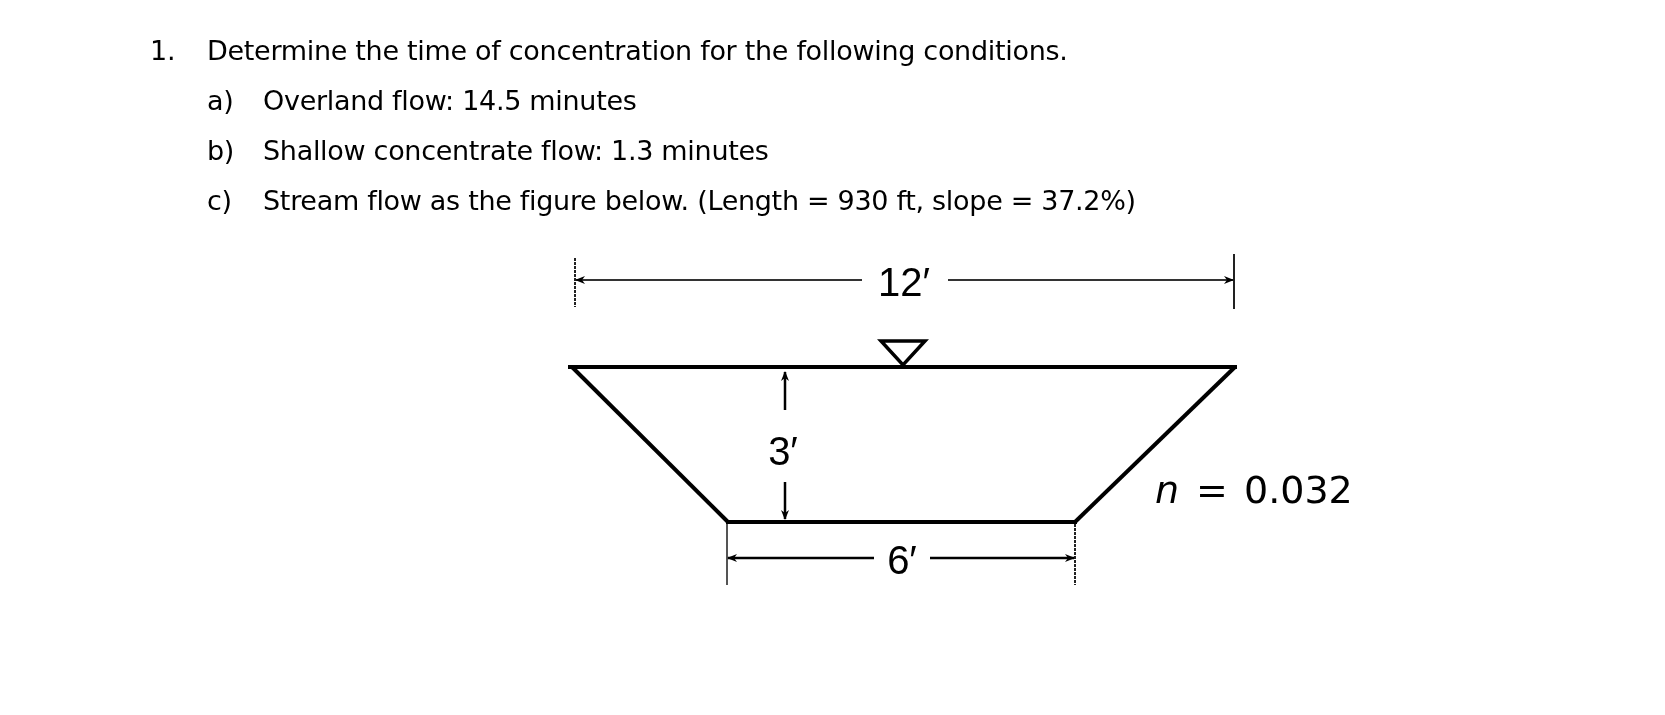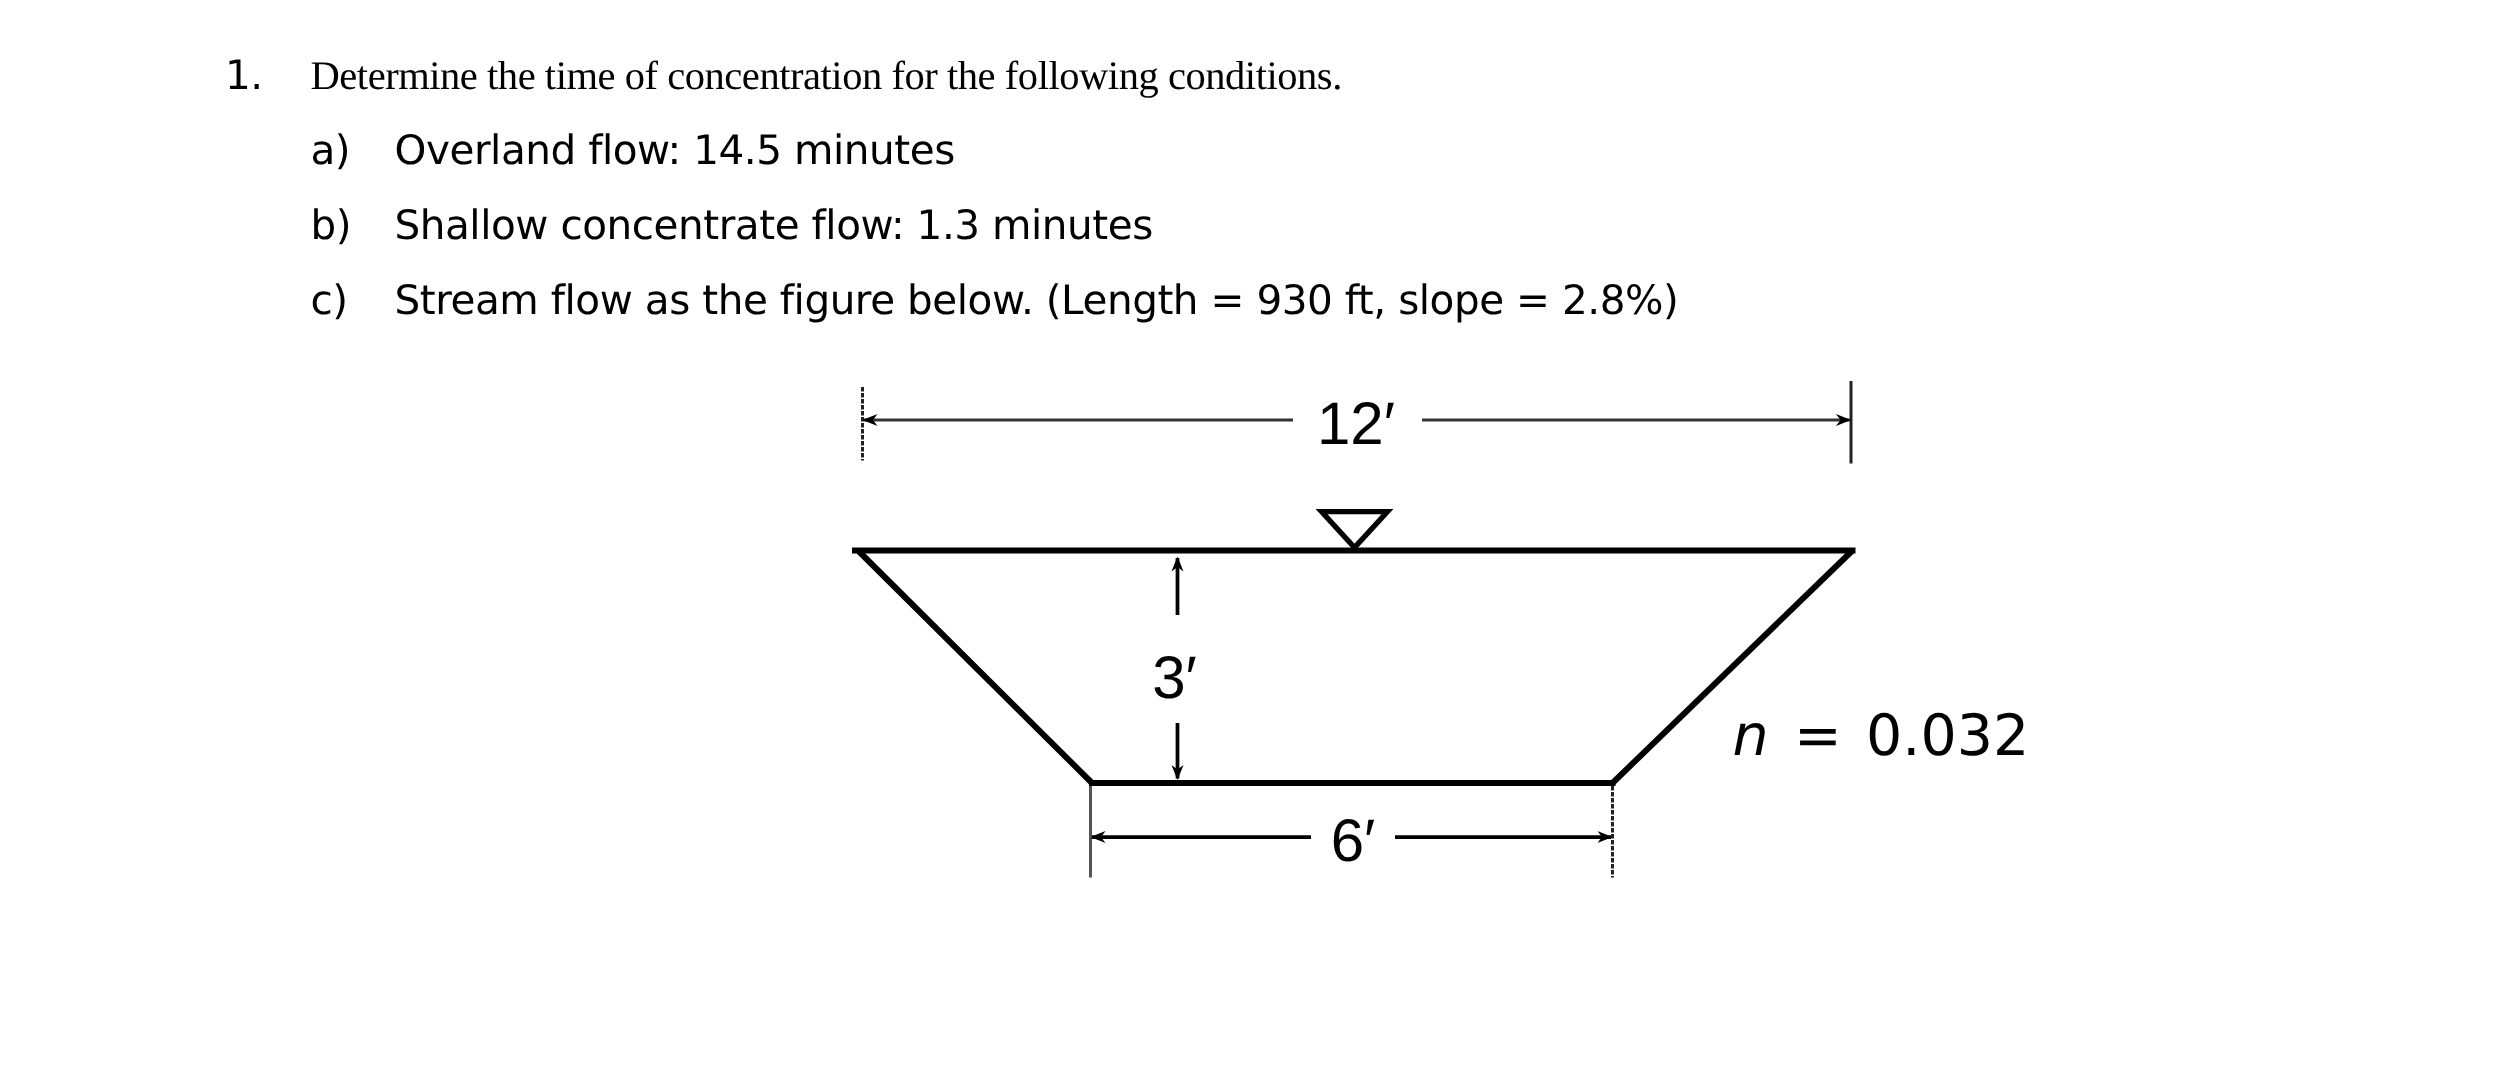--- a/index.html
+++ b/index.html
@@ -3,21 +3,21 @@
 <meta charset="utf-8">
 <style>
   html, body { margin: 0; padding: 0; background: #ffffff; }
   body { width: 1665px; height: 715px; position: relative; overflow: hidden;
          font-family: "Liberation Sans", "DejaVu Sans", sans-serif; color: #000; }
   .q { position: absolute; font-family: "DejaVu Sans", "Liberation Sans", sans-serif;
        font-size: 27px; line-height: 1; white-space: nowrap; letter-spacing: -0.3px; }
   .num { position: absolute; }
   #q-main { left: 150px; top: 37px; }
   #q-main .num { left: 0; }
-  #q-main .txt { position: absolute; left: 57px; font-family: Liberation Serif, serif; }
+  #q-main .txt { position: absolute; left: 57px; }
   .sub { left: 207px; }
   .sub .lbl { position: absolute; left: 0; }
   .sub .txt { position: absolute; left: 56px; text-align: center; }
   #sub-a { top: 87px; }
   #sub-b { top: 137px; }
   #sub-c { top: 187px; }
   svg#figure { position: absolute; left: 0; top: 0; }
   .dimtxt { font-family: "Liberation Sans", "DejaVu Sans", sans-serif; font-size: 40px; }
   .ntxt { font-family: "DejaVu Sans", "Liberation Sans", sans-serif; font-size: 38px; }
 </style>
@@ -34,21 +34,21 @@
   <span class="txt">Overland flow: 14.5 minutes</span>
 </div>
 
 <div class="q sub" id="sub-b">
   <span class="lbl">b)</span>
   <span class="txt">Shallow concentrate flow: 1.3 minutes</span>
 </div>
 
 <div class="q sub" id="sub-c">
   <span class="lbl">c)</span>
-  <span class="txt">Stream flow as the figure below. (Length = 930 ft, slope = 2.8%)</span>
+  <span class="txt">Stream flow as the figure below. (Length = 930 ft, slope = 37.2%)</span>
 </div>
 
 <svg id="figure" width="1665" height="715" viewBox="0 0 1665 715">
   <defs>
     <marker id="arrowEnd" viewBox="0 0 10 10" refX="9" refY="5" markerWidth="10" markerHeight="10" markerUnits="userSpaceOnUse" orient="auto">
       <path d="M0,1 L10,5 L0,9 L3,5 Z" fill="#000"></path>
     </marker>
     <marker id="arrowStart" viewBox="0 0 10 10" refX="1" refY="5" markerWidth="10" markerHeight="10" markerUnits="userSpaceOnUse" orient="auto">
       <path d="M10,1 L0,5 L10,9 L7,5 Z" fill="#000"></path>
     </marker>

